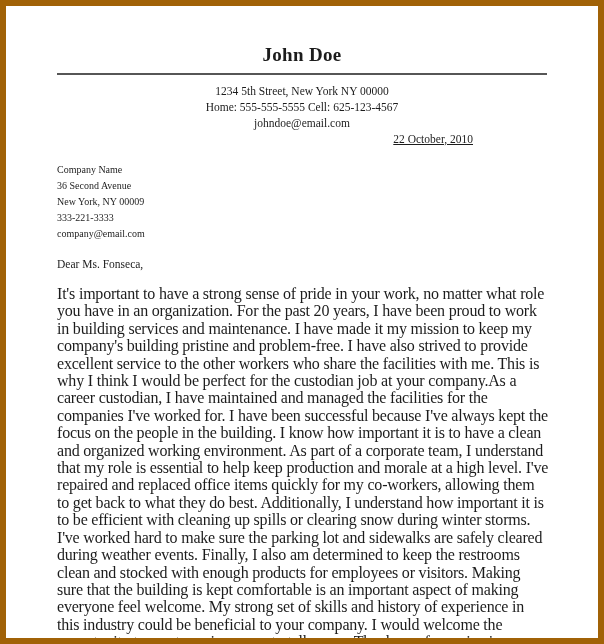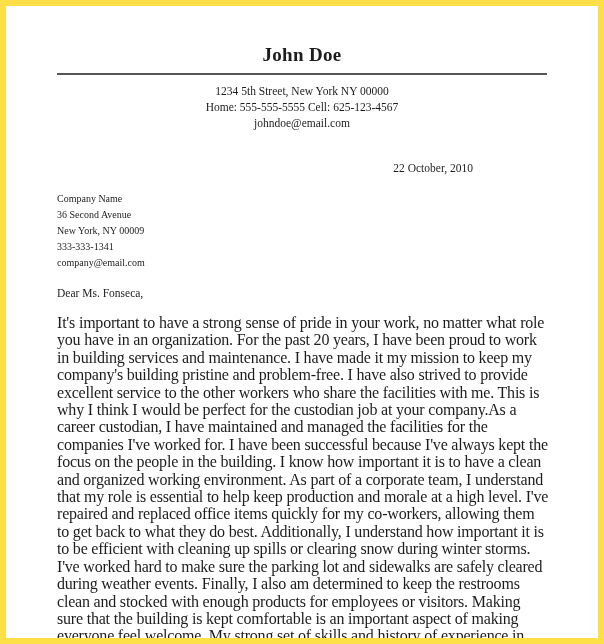--- a/index.html
+++ b/index.html
@@ -1,20 +1,20 @@
 <!DOCTYPE html>
 <html><head>
 <meta charset="utf-8">
 <style>
   html, body { margin: 0; padding: 0; background: #ffffff; }
   .frame {
     width: 604px;
     height: 644px;
     box-sizing: border-box;
-    background: #fde047;
+    background: #a16207;
     padding: 6px;
   }
   .page {
     width: 100%;
     height: 100%;
     box-sizing: border-box;
     background: #ffffff;
     color: #1c1c1c;
     font-family: "Liberation Serif", "DejaVu Serif", serif;
     padding: 38px 51px 0 51px;
@@ -36,21 +36,22 @@
   .contact {
     text-align: center;
     font-size: 11.5px;
     line-height: 16px;
   }
   .date-row {
     text-align: right;
     padding-right: 74px;
     font-size: 11.5px;
     line-height: 16px;
-    margin-top: 29px;
+    margin-top: 0;
+    text-decoration: underline;
   }
   .recipient {
     font-size: 10px;
     line-height: 16px;
     margin-top: 15px;
   }
   .salutation {
     font-size: 11.5px;
     line-height: 16px;
     margin-top: 14px;
@@ -84,21 +85,21 @@
       <div>Home: 555-555-5555 Cell: 625-123-4567</div>
       <div>johndoe@email.com</div>
     </div>
 
     <div class="date-row">22 October, 2010</div>
 
     <div class="recipient">
       <div>Company Name</div>
       <div>36 Second Avenue</div>
       <div>New York, NY 00009</div>
-      <div>333-333-1341</div>
+      <div>333-221-3333</div>
       <div>company@email.com</div>
     </div>
 
     <div class="salutation">Dear Ms. Fonseca,</div>
 
     <p class="body-par">It's important to have a strong sense of pride in your work, no matter what role you have in an organization. For the past 20 years, I have been proud to work in building services and maintenance. I have made it my mission to keep my company's building pristine and problem-free. I have also strived to provide excellent service to the other workers who share the facilities with me. This is why I think I would be perfect for the custodian job at your company.As a career custodian, I have maintained and managed the facilities for the companies I've worked for. I have been successful because I've always kept the focus on the people in the building. I know how important it is to have a clean and organized working environment. As part of a corporate team, I understand that my role is essential to help keep production and morale at a high level. I've repaired and replaced office items quickly for my co-workers, allowing them to get back to what they do best. Additionally, I understand how important it is to be efficient with cleaning up spills or clearing snow during winter storms. I've worked hard to make sure the parking lot and sidewalks are safely cleared during weather events. Finally, I also am determined to keep the restrooms clean and stocked with enough products for employees or visitors. Making sure that the building is kept comfortable is an important aspect of making everyone feel welcome. My strong set of skills and history of experience in this industry could be beneficial to your company. I would welcome the opportunity to meet you in person to talk more. Thank you for reviewing my experiences for this custodian position.</p>
 
     <div class="signature">John Doe</div>
 
   </div>

